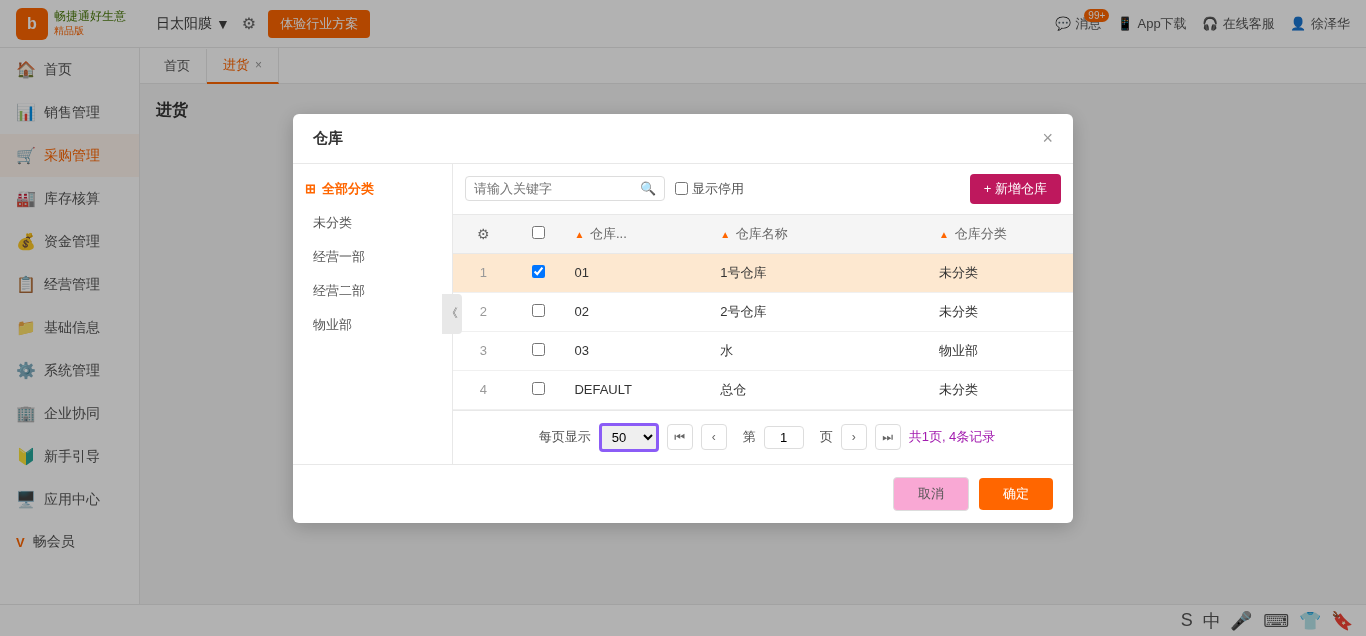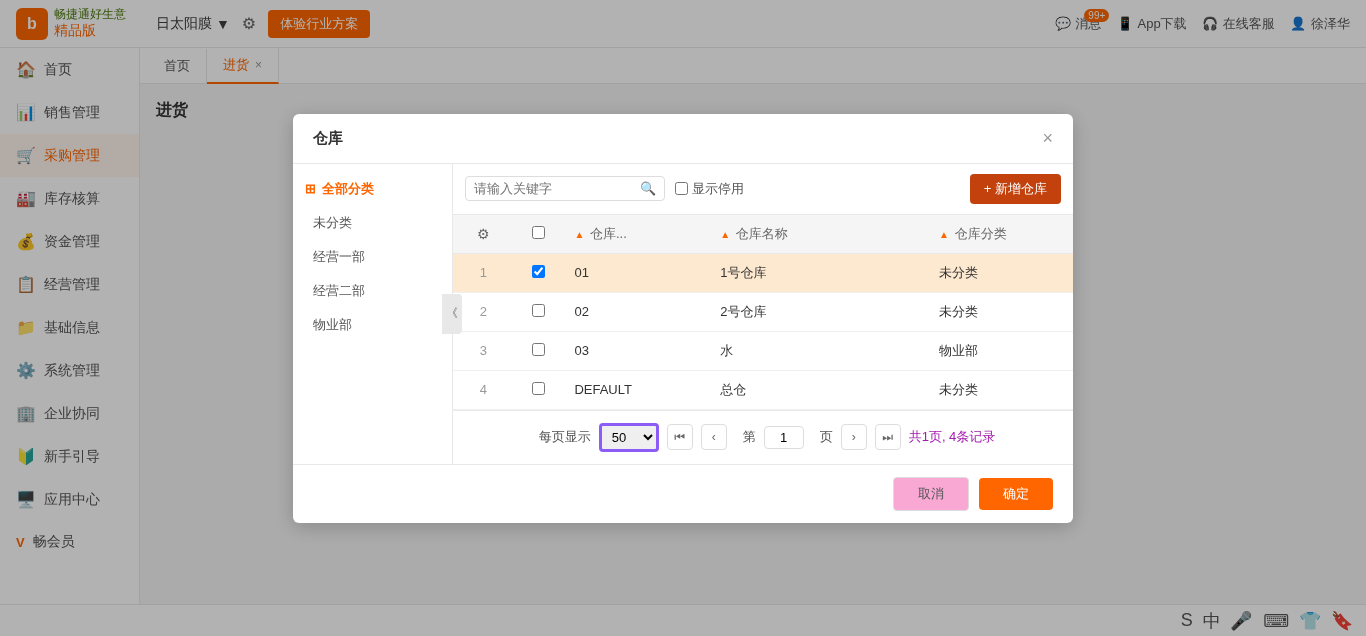--- a/index.html
+++ b/index.html
@@ -20,21 +20,21 @@
       display: flex; align-items: center; gap: 6px;
     }
     .logo-icon {
       width: 32px; height: 32px;
       background: #f60;
       border-radius: 6px;
       display: flex; align-items: center; justify-content: center;
       color: #fff; font-weight: bold; font-size: 16px;
     }
     .logo-text { font-size: 12px; color: #4d7c0f; line-height: 1.3; }
-    .logo-sub { font-size: 14px; color: #f60; }
+    .logo-sub { font-size: 10px; color: #f60; }
     .topbar-middle {
       flex: 1; display: flex; align-items: center; gap: 12px; margin-left: 20px;
     }
     .company-select {
       display: flex; align-items: center; gap: 4px;
       font-size: 14px; color: #404040; cursor: pointer;
     }
     .topbar-btn-experience {
       background: #f60; color: #fff; border: none; border-radius: 4px;
       padding: 5px 12px; cursor: pointer; font-size: 13px;
@@ -159,21 +159,21 @@
       border: 1px solid #ddd; border-radius: 4px;
       padding: 4px 8px; gap: 6px; width: 200px;
     }
     .search-box input {
       border: none; outline: none; font-size: 13px; width: 160px; color: #333;
     }
     .search-icon { color: #999; cursor: pointer; }
     .show-disabled { display: flex; align-items: center; gap: 4px; color: #555; }
     .show-disabled input[type=checkbox] { cursor: pointer; }
     .btn-add {
-      background: #c2410c; color: #fff; border: none; border-radius: 4px;
+      background: #be185d; color: #fff; border: none; border-radius: 4px;
       padding: 6px 14px; cursor: pointer; font-size: 13px; white-space: nowrap;
     }
 
     
     .modal-table { flex: 1; overflow-y: auto; }
     table { width: 100%; border-collapse: collapse; }
     thead tr { background: #f5f5f5; }
     th {
       padding: 10px 12px; text-align: left;
       font-weight: 500; color: #666; font-size: 13px;

